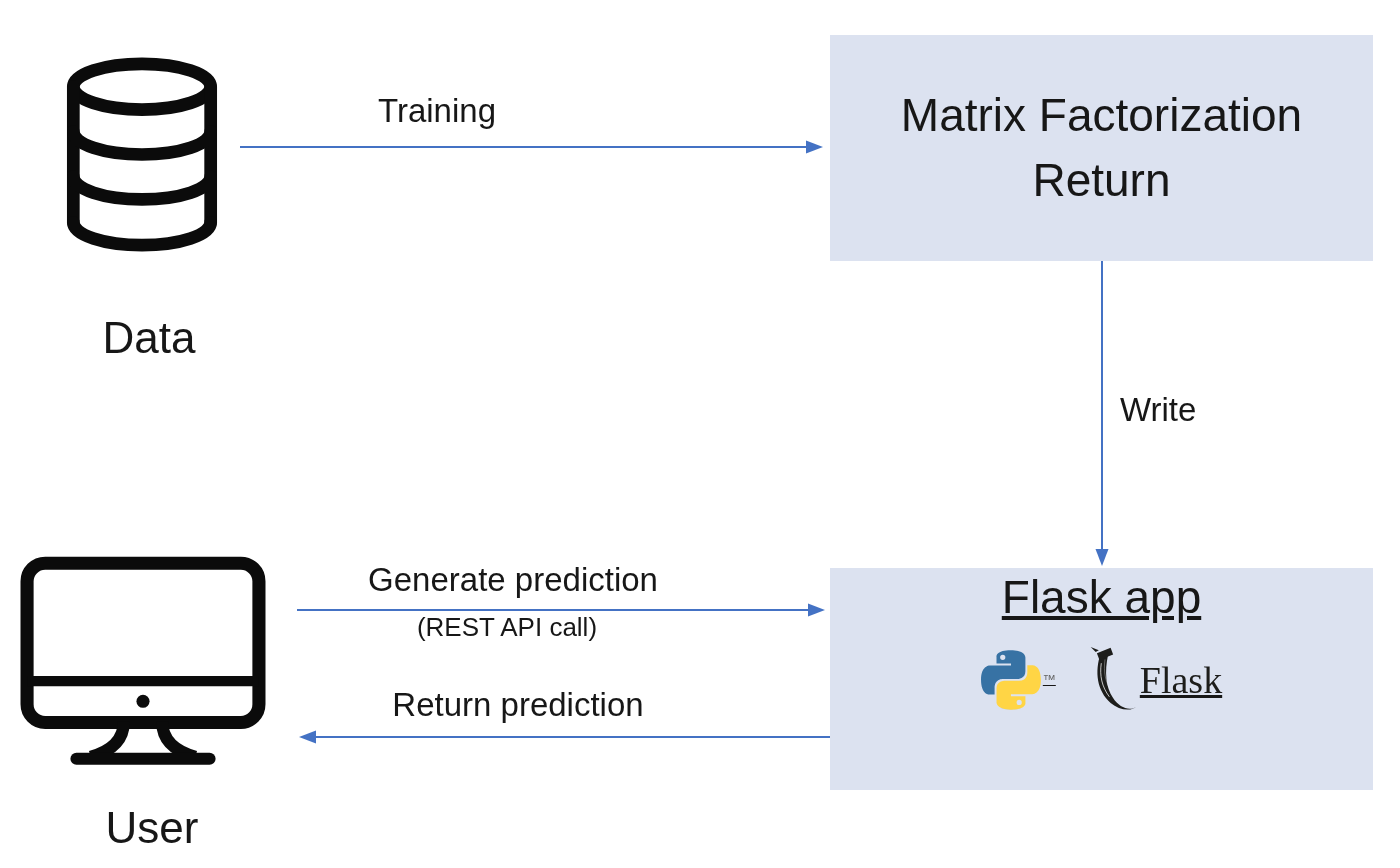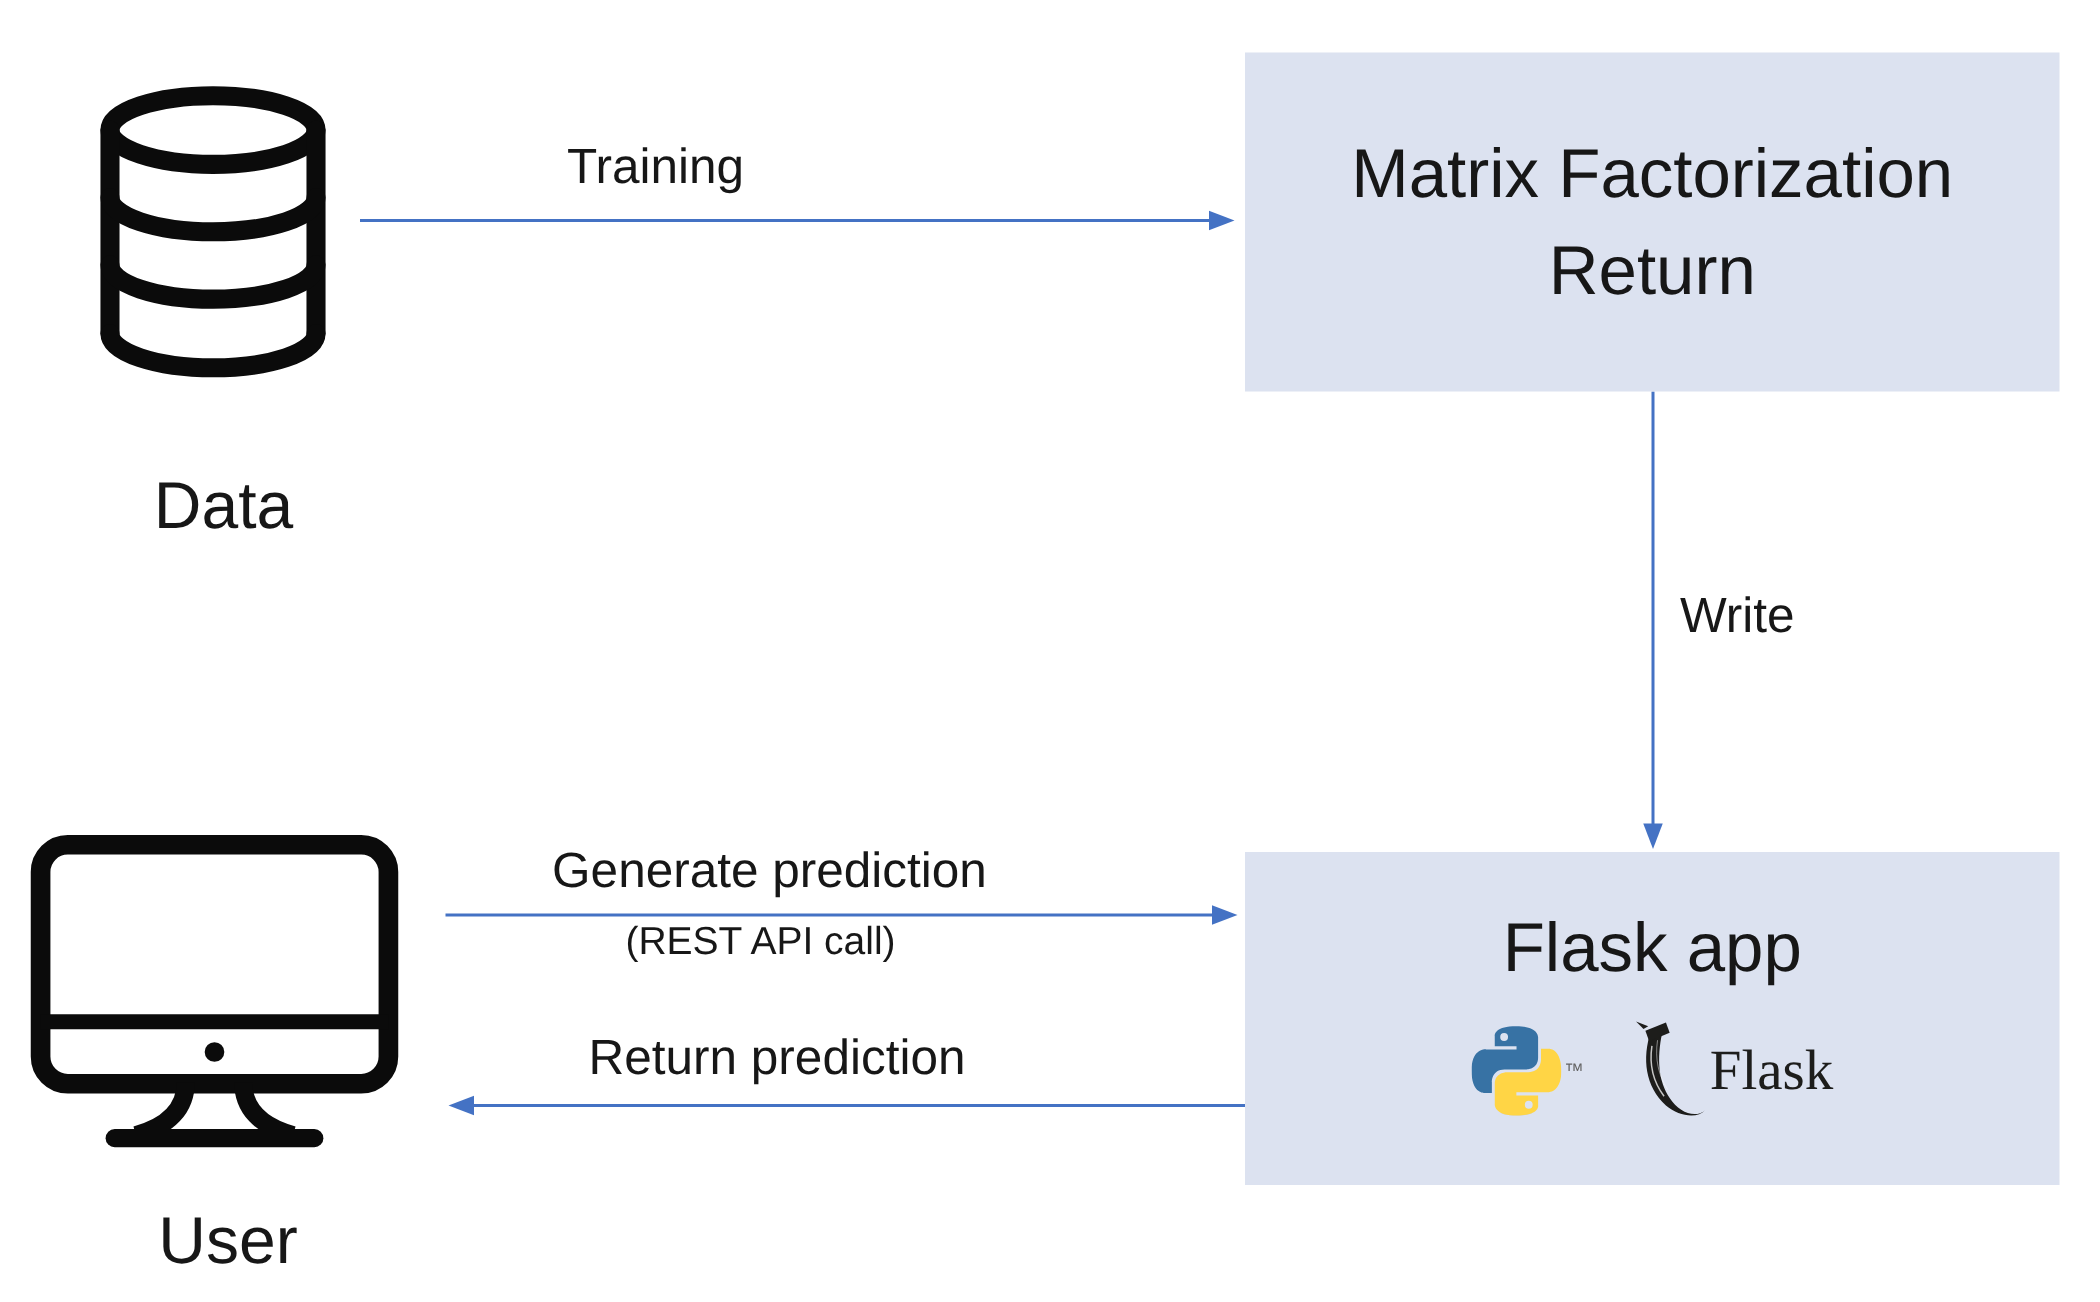--- a/index.html
+++ b/index.html
@@ -35,21 +35,21 @@
   .model-title {
     font-size: 46px;
     line-height: 1.42;
     text-align: center;
     padding: 0 30px;
   }
   .flask-box {
     left: 830px; top: 568px;
     width: 543px; height: 222px;
     justify-content: flex-start;
-    padding-top: 34px;
+    text-decoration: underline;
   }
   .flask-title {
     font-size: 46px;
     line-height: 1.3;
     text-align: center;
   }
   .logos-row {
     margin-top: 16px;
     display: flex;
     align-items: center;

